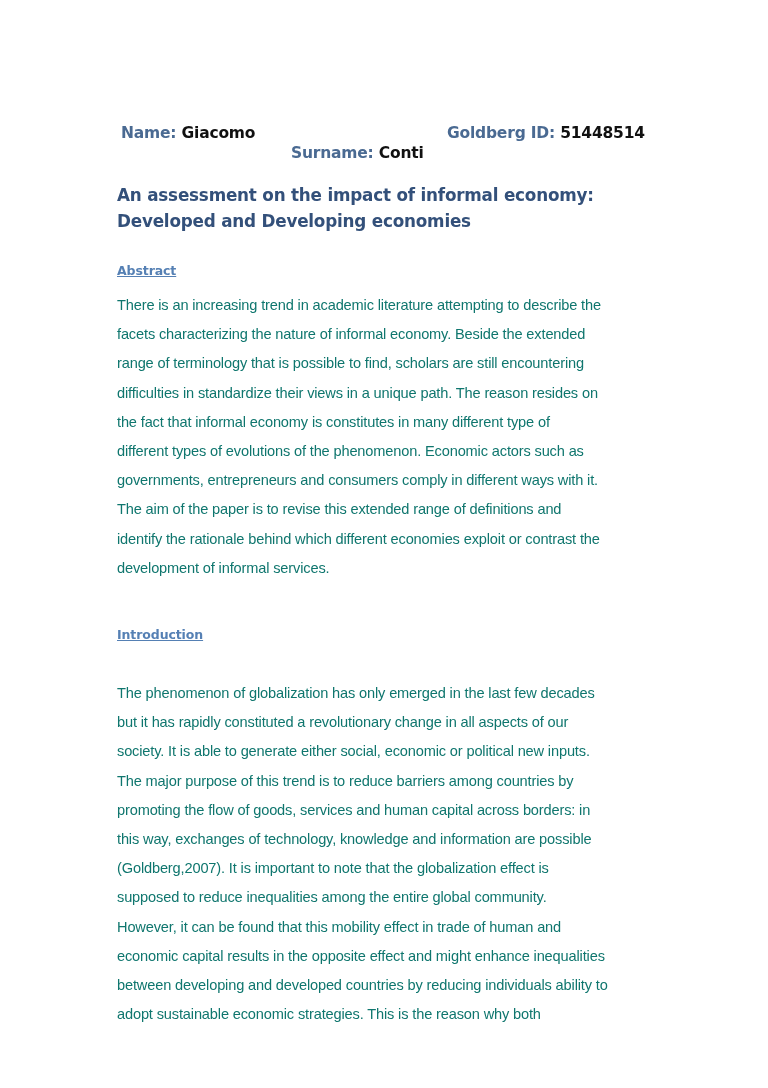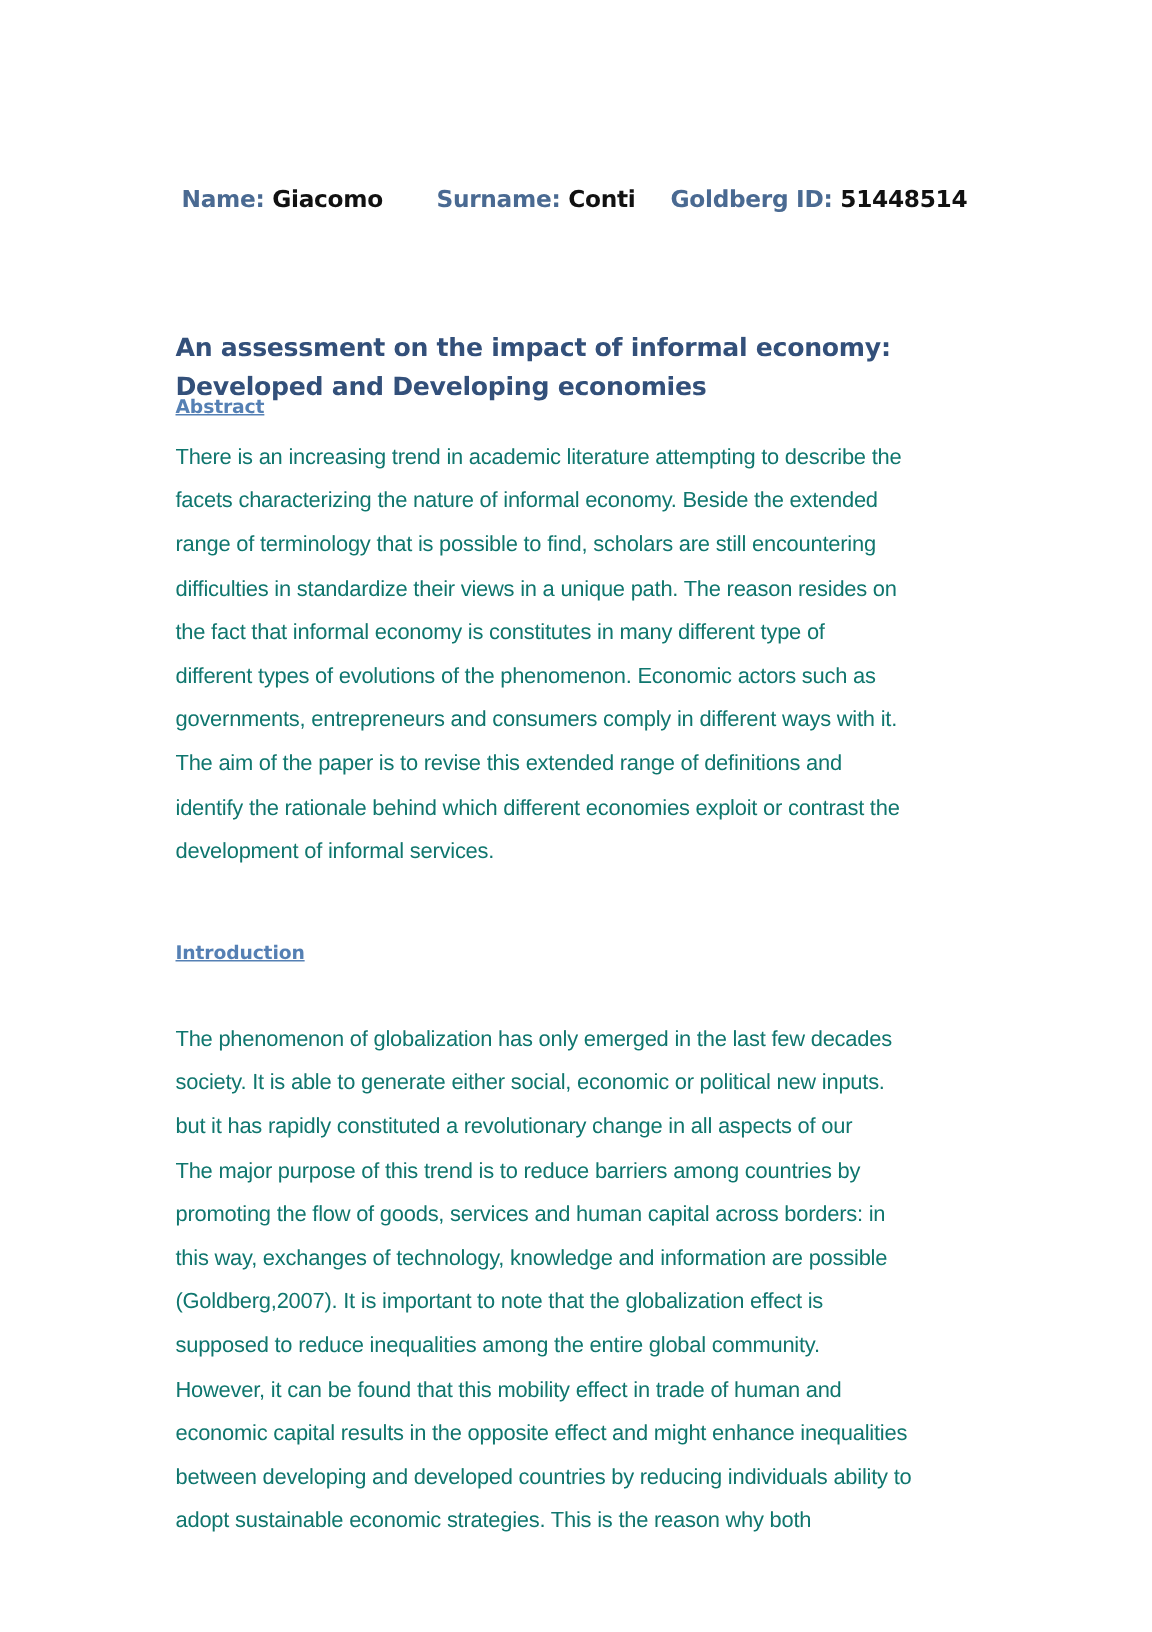--- a/index.html
+++ b/index.html
@@ -38,21 +38,20 @@
     position: absolute;
     left: 117px;
     top: 182px;
     width: 560px;
     font-family: "DejaVu Sans", "Liberation Sans", sans-serif;
     font-weight: bold;
     font-size: 16.8px;
     line-height: 26px;
     color: #33507a;
     letter-spacing: -0.2px;
-    margin-top: 36px;
   }
   .section-heading {
     position: absolute;
     left: 117px;
     font-family: "DejaVu Sans", "Liberation Sans", sans-serif;
     font-weight: bold;
     font-size: 12.5px;
     color: #5580b4;
     letter-spacing: -0.1px;
     text-decoration: underline;
@@ -77,21 +76,21 @@
 </head>
 <body>
 
 <div class="page">
 
   <div class="id-line">
     <span class="id-field" style="left:0px;">
       <span class="lbl">Name:</span>
       <span class="val">Giacomo</span>
     </span>
-    <span class="id-field" style="left:170px;">
+    <span class="id-field" style="left:170px;margin-top:20px;">
       <span class="lbl">Surname:</span>
       <span class="val">Conti</span>
     </span>
     <span class="id-field" style="left:326px;">
       <span class="lbl">Goldberg ID:</span>
       <span class="val">51448514</span>
     </span>
   </div>
 
   <div class="title">
@@ -111,22 +110,22 @@
     <span class="ln">governments, entrepreneurs and consumers comply in different ways with it.</span>
     <span class="ln">The aim of the paper is to revise this extended range of definitions and</span>
     <span class="ln">identify the rationale behind which different economies exploit or contrast the</span>
     <span class="ln">development of informal services.</span>
   </div>
 
   <div class="section-heading" style="top:627px;">Introduction</div>
 
   <div class="body-text" style="top:655px;margin-top:24px;">
     <span class="ln">The phenomenon of globalization has only emerged in the last few decades</span>
+    <span class="ln">but it has rapidly constituted a revolutionary change in all aspects of our</span>
     <span class="ln">society. It is able to generate either social, economic or political new inputs.</span>
-    <span class="ln">but it has rapidly constituted a revolutionary change in all aspects of our</span>
     <span class="ln">The major purpose of this trend is to reduce barriers among countries by</span>
     <span class="ln">promoting the flow of goods, services and human capital across borders: in</span>
     <span class="ln">this way, exchanges of technology, knowledge and information are possible</span>
     <span class="ln">(Goldberg,2007). It is important to note that the globalization effect is</span>
     <span class="ln">supposed to reduce inequalities among the entire global community.</span>
     <span class="ln">However, it can be found that this mobility effect in trade of human and</span>
     <span class="ln">economic capital results in the opposite effect and might enhance inequalities</span>
     <span class="ln">between developing and developed countries by reducing individuals ability to</span>
     <span class="ln">adopt sustainable economic strategies. This is the reason why both</span>
   </div>

